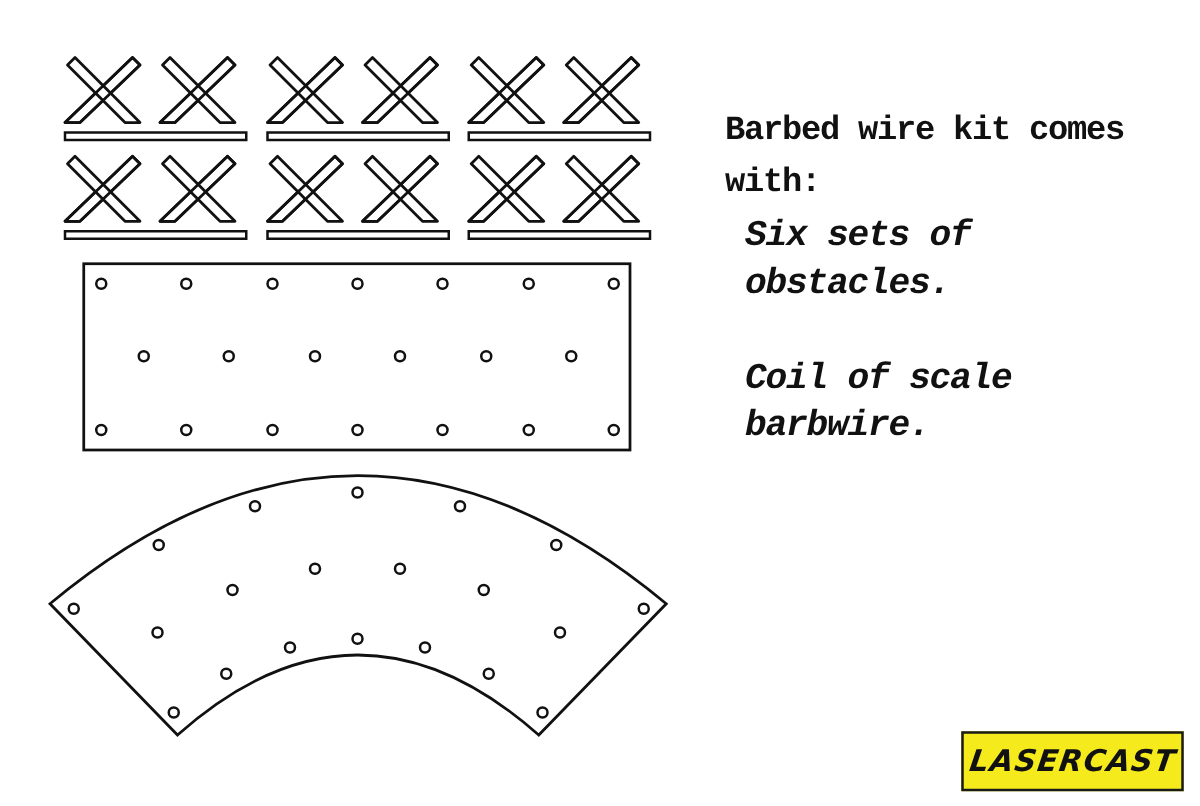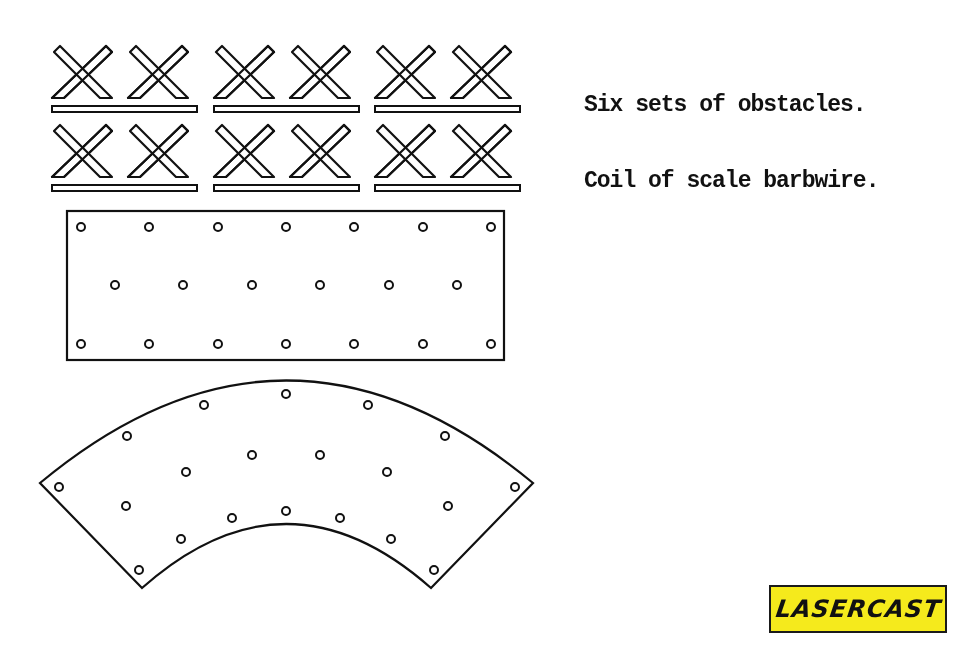--- a/index.html
+++ b/index.html
@@ -1,20 +1,20 @@
 <!DOCTYPE html>
 <html><head>
 <meta charset="utf-8">
 <style>
   html, body { margin: 0; padding: 0; background: #ffffff; }
   body { width: 960px; height: 645px; position: relative; overflow: hidden; font-family: "Liberation Mono", "DejaVu Sans Mono", monospace; }
   #drawing { position: absolute; left: 0; top: 0; width: 960px; height: 645px; }
   .text-block { position: absolute; left: 580px; top: 84px; width: 370px; color: #111; }
   .heading { font-size: 27px; line-height: 42px; font-weight: bold; letter-spacing: -1px; margin: 0; }
-  .item { font-size: 23px; line-height: 38px; font-weight: bold; letter-spacing: -1px; margin: 4px; }
+  .item { font-size: 29px; line-height: 38px; font-weight: bold; letter-spacing: -1px; margin: 16px; font-style: italic; }
   .item.first { margin-top: 2px; }
   .item.gap { margin-top: 38px; }
   .logo { position: absolute; left: 769px; top: 585px; width: 178px; height: 48px; background: #f5ea1c; border: 2px solid #1a1a1a; box-sizing: border-box; display: flex; align-items: center; justify-content: center; }
   .logo span { font-family: "DejaVu Sans", sans-serif; font-weight: bold; font-style: italic; font-size: 24px; letter-spacing: 1px; color: #111; transform: skewX(-8deg); }
 </style>
 </head>
 <body>
 
 <svg id="drawing" viewBox="0 0 960 645" xmlns="http://www.w3.org/2000/svg">
   <defs>
@@ -92,19 +92,20 @@
     <use href="#hole" x="232" y="518"></use>
       <use href="#hole" x="340" y="518"></use>
     <use href="#hole" x="181" y="539"></use>
       <use href="#hole" x="391" y="539"></use>
     <use href="#hole" x="139" y="570"></use>
       <use href="#hole" x="434" y="570"></use>
   </g>
 </svg>
 
 <div class="text-block">
+  <p class="heading">Barbed wire kit comes with:</p>
   <p class="item first">Six sets of obstacles.</p>
   <p class="item gap">Coil of scale barbwire.</p>
 </div>
 
 <div class="logo">
   <span>LASERCAST</span>
 </div>
 
 </body></html>

